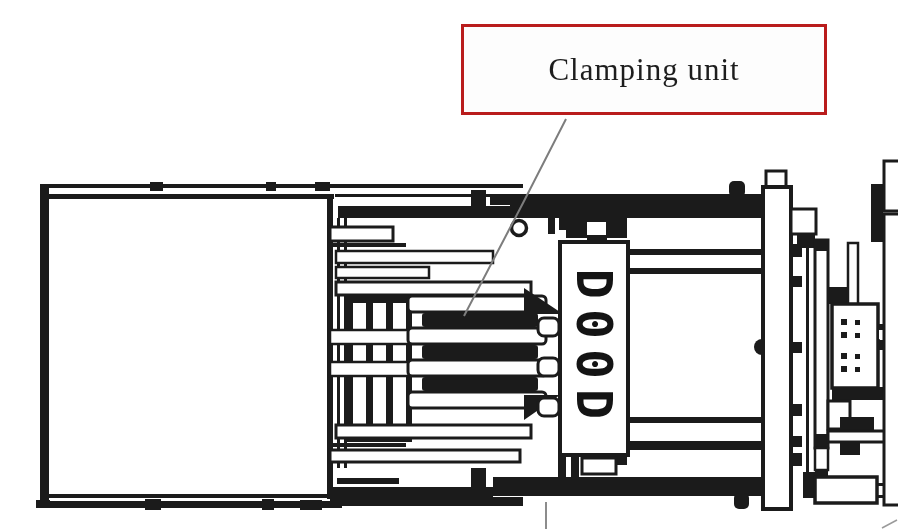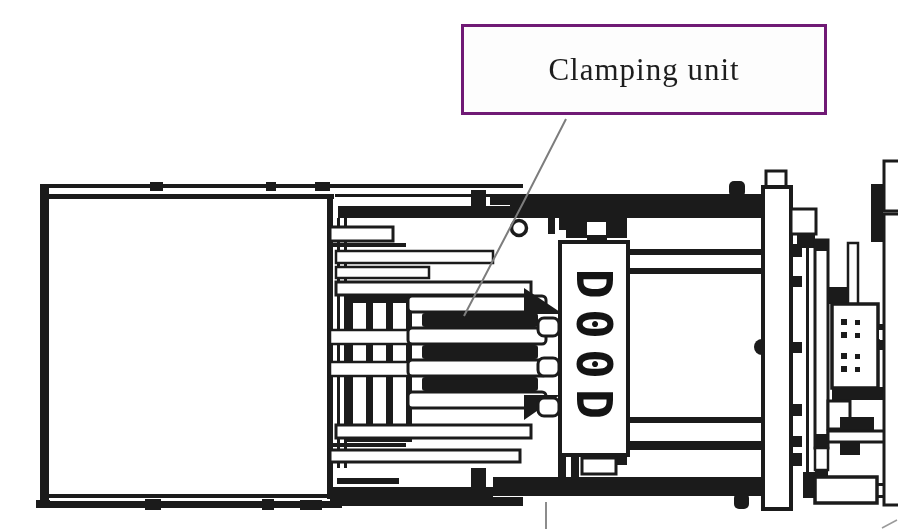--- a/index.html
+++ b/index.html
@@ -10,21 +10,21 @@
     overflow:hidden;
     font-family:"Liberation Serif", serif;
     filter:blur(0.3px);
   }
   .drawing{position:absolute;left:0;top:0;}
   .callout{
     position:absolute;
     left:461px;top:24px;
     width:366px;height:91px;
     background:#fdfdfd;
-    border:3px solid #701a75;
+    border:3px solid #b91c1c;
     display:flex;align-items:center;justify-content:center;
     box-sizing:border-box;
   }
   .callout span{
     font-size:31px;
     letter-spacing:1px;
     color:#1d1d1d;
   }
 </style>
 </head>

